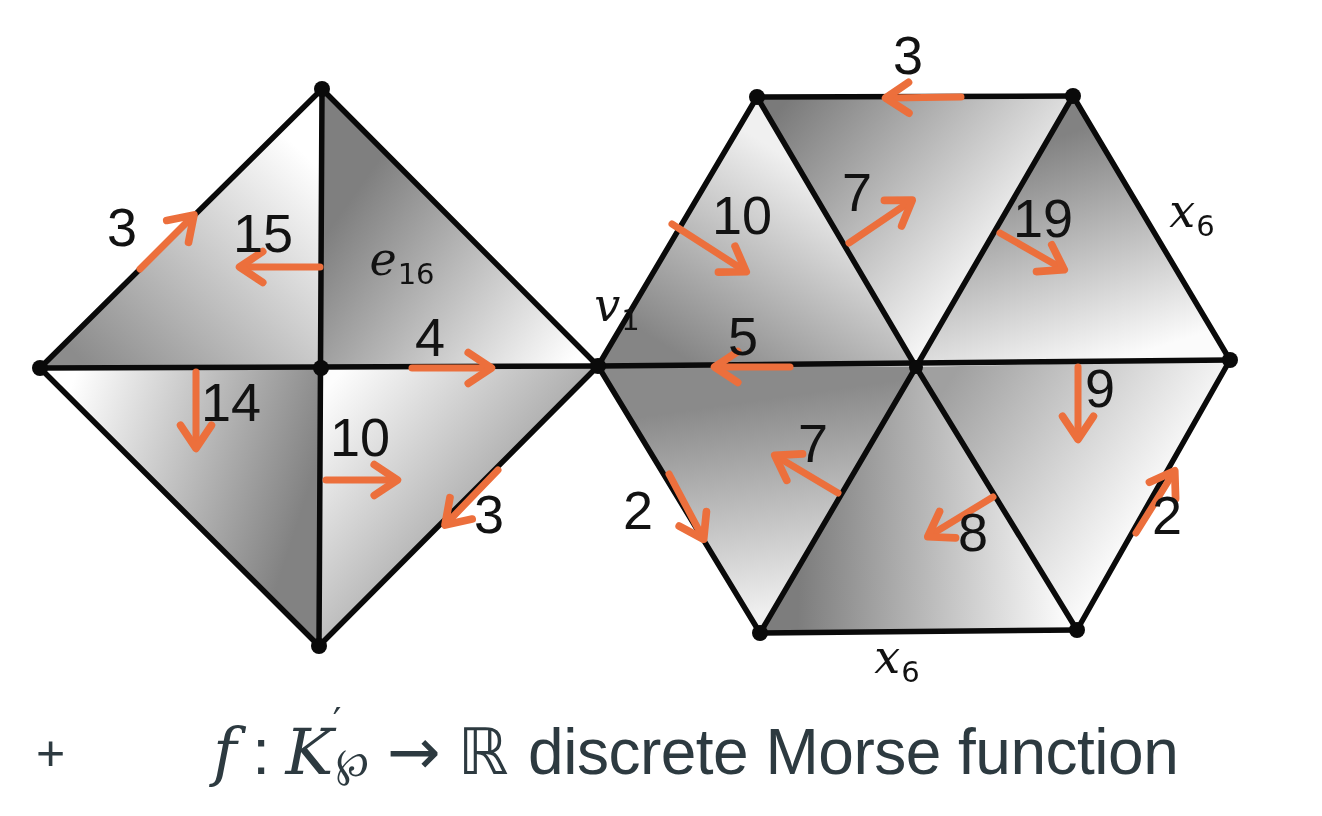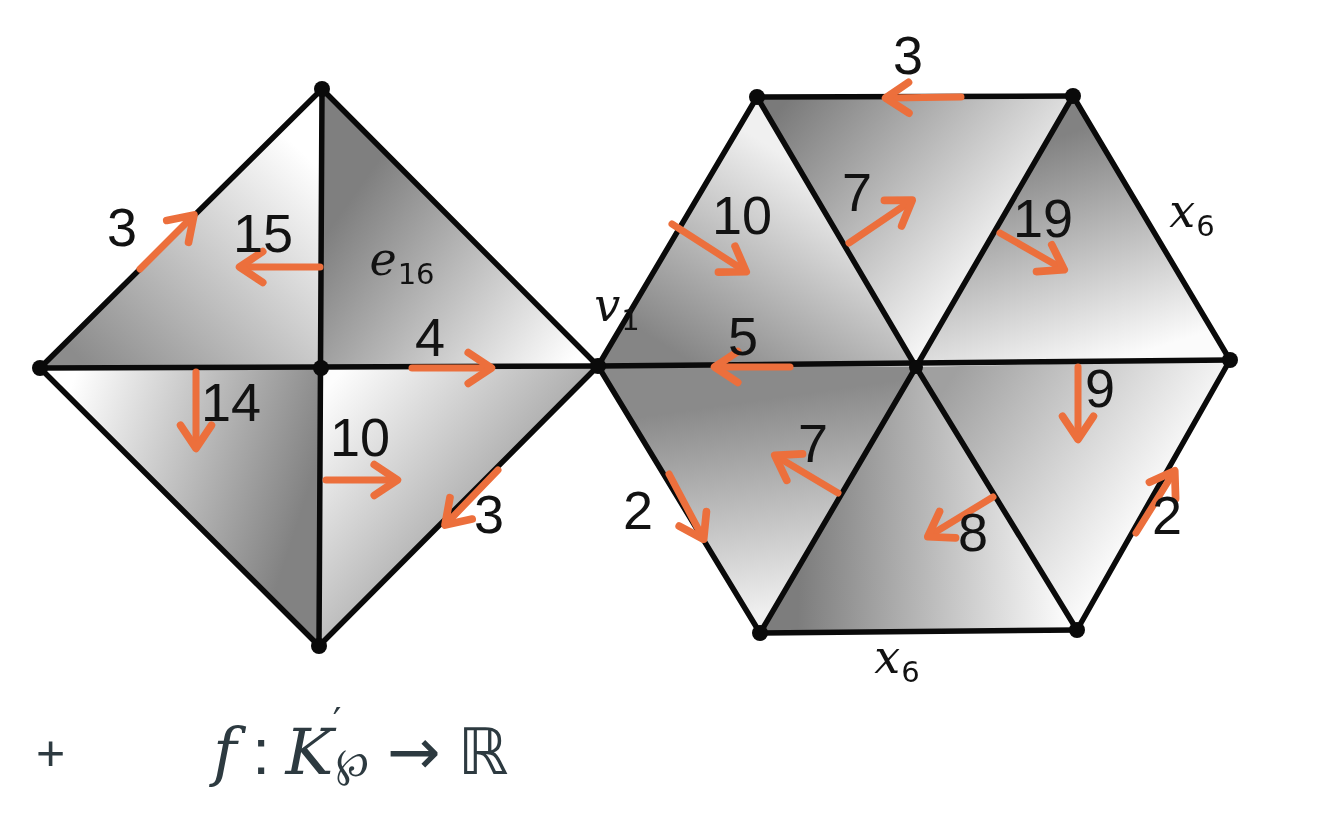--- a/index.html
+++ b/index.html
@@ -171,15 +171,16 @@
   <div class="caption-formula">
     <span class="mi">f</span>
     <span class="sep-colon">:</span>
     <span class="mi">K</span>
     <span class="supsub">
       <span class="sup">′</span>
       <span class="subp">℘</span>
     </span>
     <span class="sep-arrow">→</span>
     <span class="reals">ℝ</span>
+    <span class="desc">discrete Morse function</span>
   </div>
 
 </div>
 
 </body></html>

